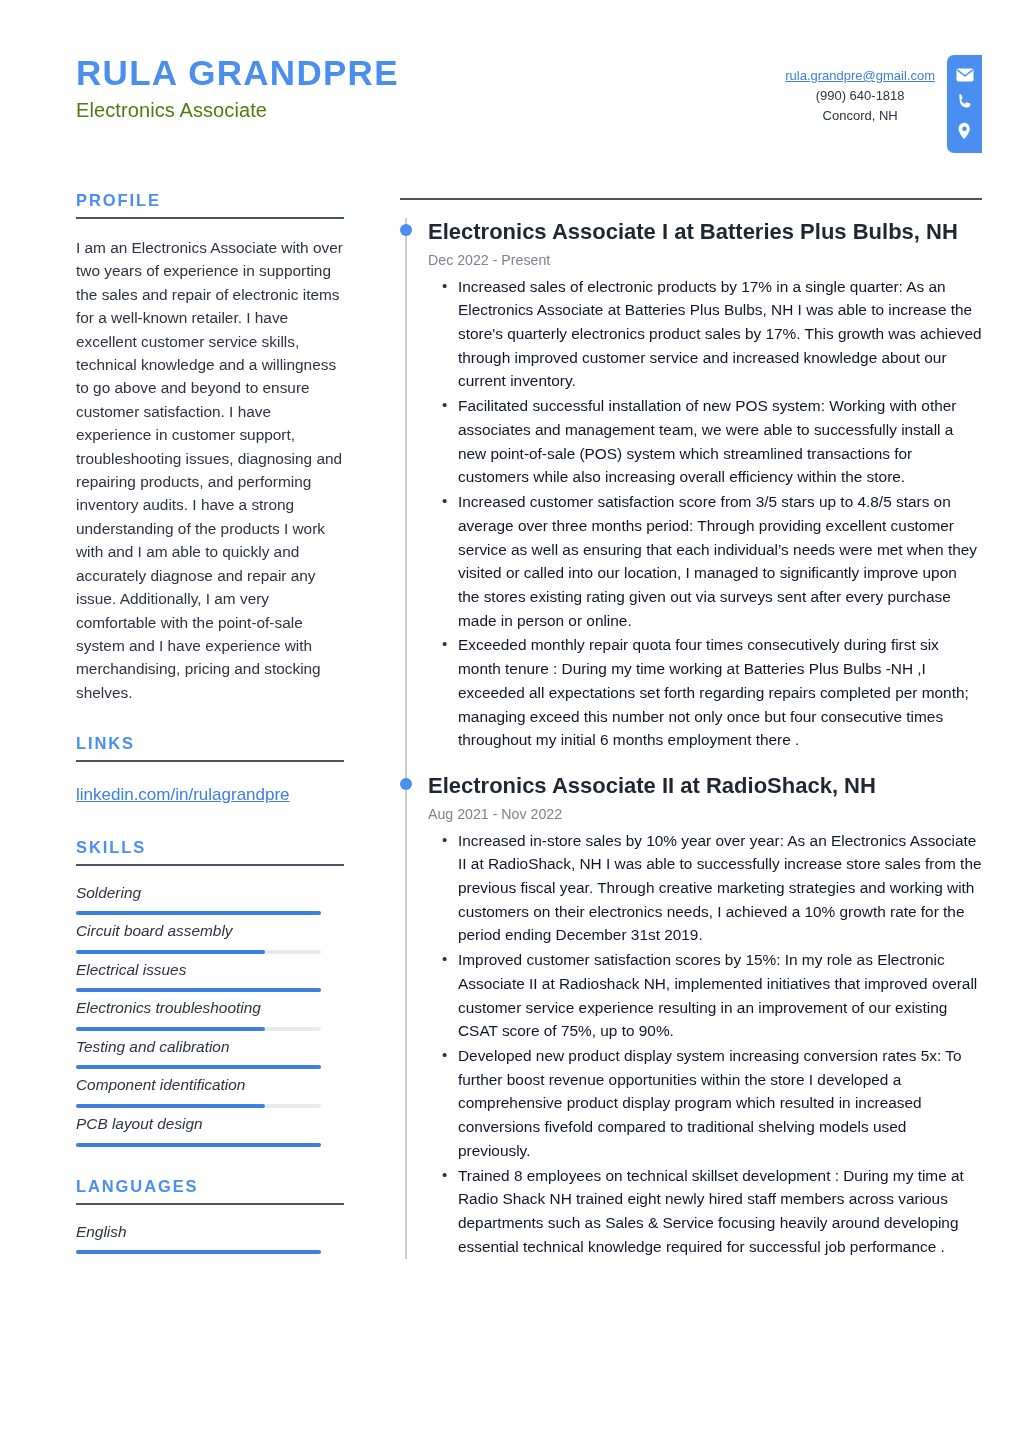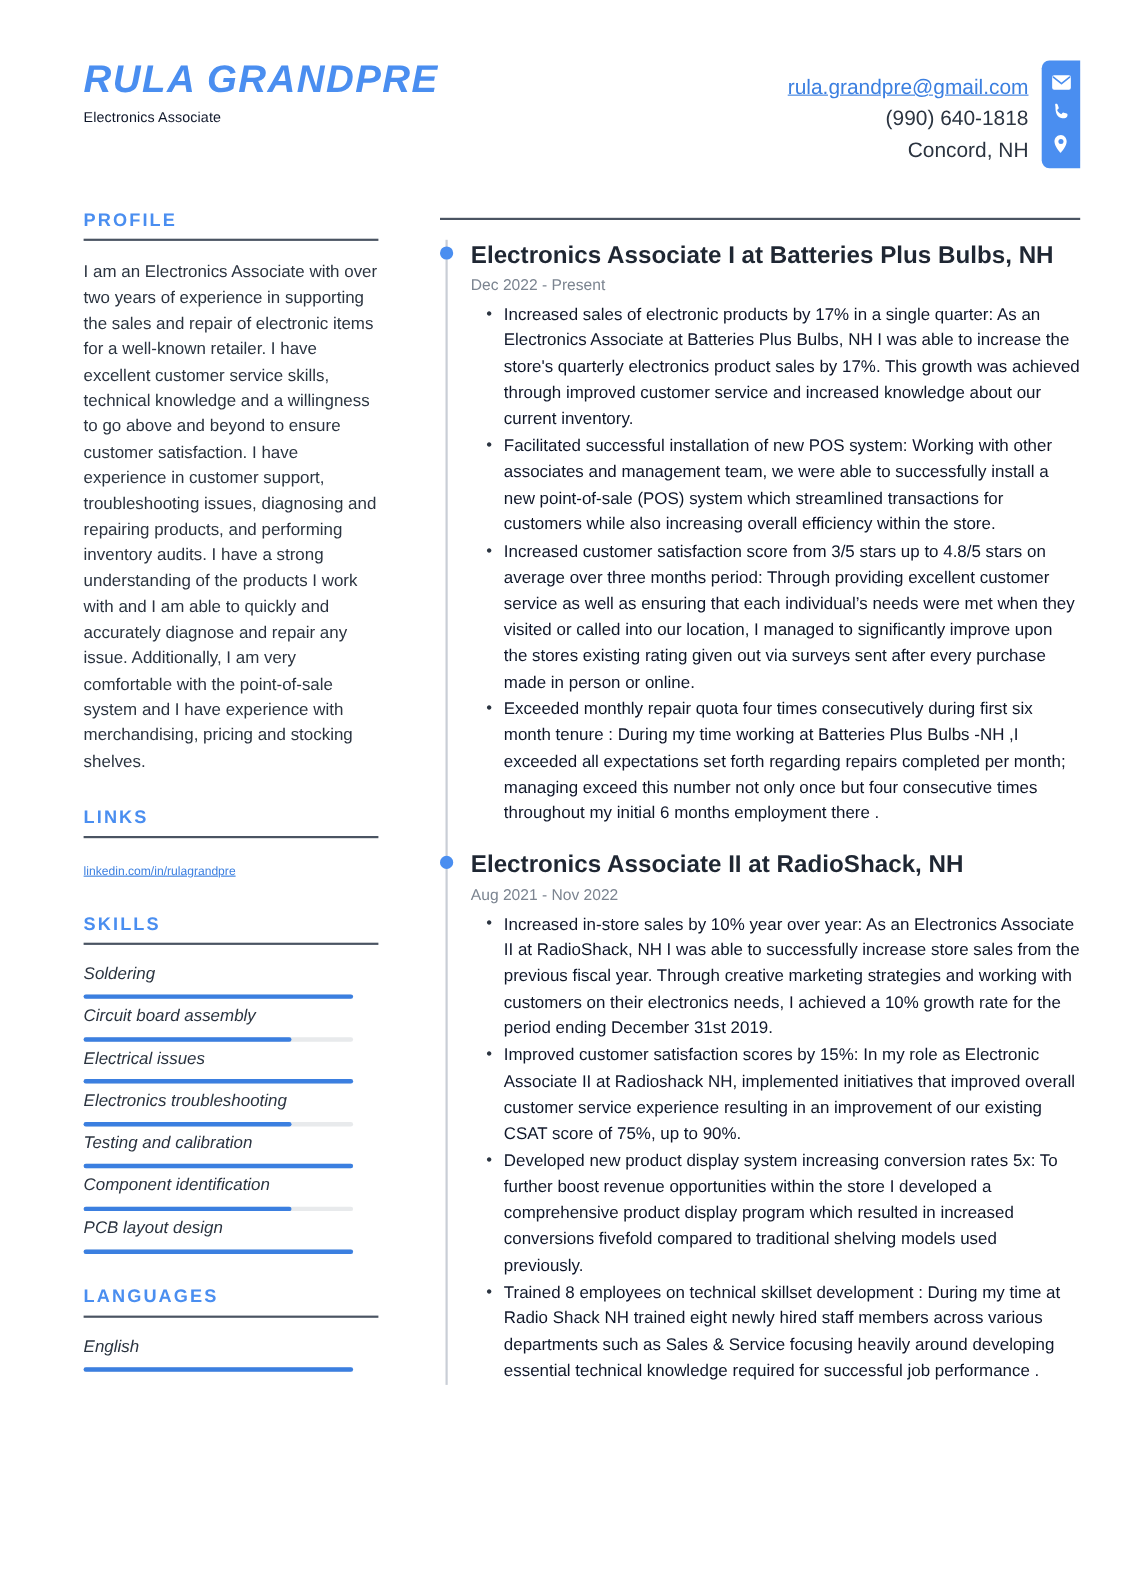--- a/index.html
+++ b/index.html
@@ -31,36 +31,35 @@
   }
   .header-left { padding-left: 76px; }
   .name {
     font-size: 35px;
     font-weight: bold;
     letter-spacing: 1.3px;
     color: #4a8ef0;
     line-height: 1.05;
     margin: 0;
     white-space: nowrap;
-    font-style: italic;
   }
   .job-title {
-    font-size: 13px;
-    color: #0f172a;
+    font-size: 20px;
+    color: #4d7c0f;
     margin-top: 7px;
     letter-spacing: 0.1px;
   }
   .header-right {
     display: flex;
     align-items: flex-start;
     padding-right: 0px;
   }
   .contact-lines {
-    text-align: right;
-    font-size: 19px;
+    text-align: center;
+    font-size: 13px;
     line-height: 1.52;
     color: #2b3440;
     padding-top: 11px;
     padding-right: 12px;
   }
   .contact-email {
     color: #3b7fe0;
     text-decoration: underline;
     display: block;
   }
@@ -114,21 +113,21 @@
   .profile-text {
     margin-top: 17px;
     font-size: 15.4px;
     line-height: 1.52;
     color: #2b3440;
   }
 
   
   .links-wrap { margin-top: 20px; }
   .link-item {
-    font-size: 11px;
+    font-size: 17px;
     color: #3b7fe0;
     line-height: 1.5;
     display: inline-block;
   }
 
   
   .bar-list { margin-top: 16px; }
   .bar-item { margin-bottom: 5px; font-style: italic; }
   .bar-label {
     font-size: 15.4px;

